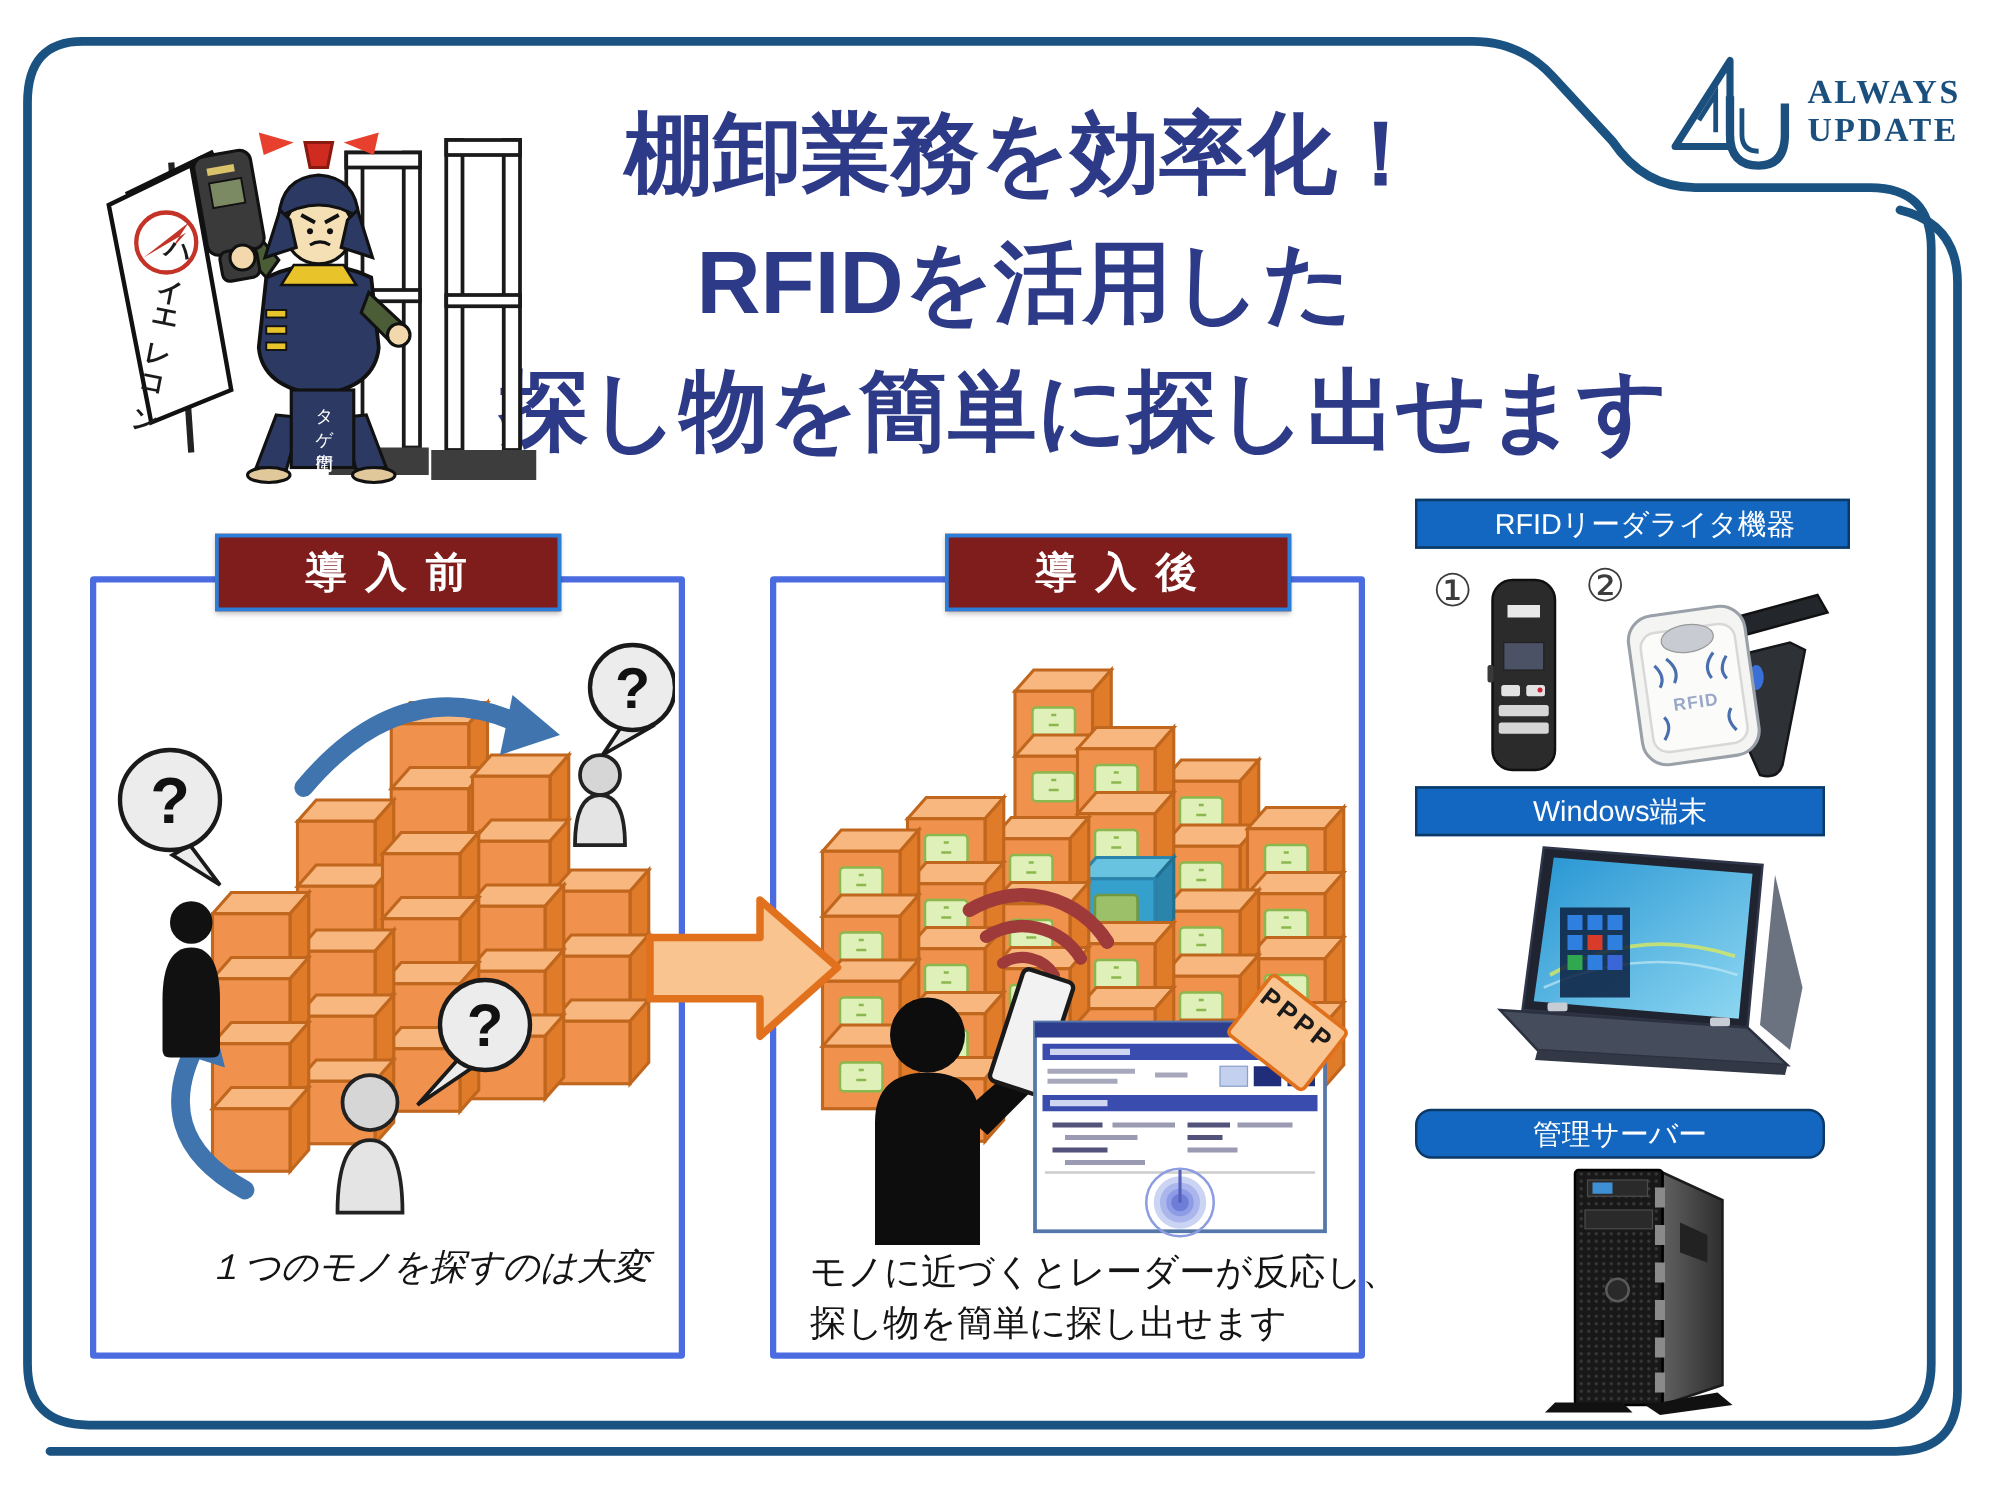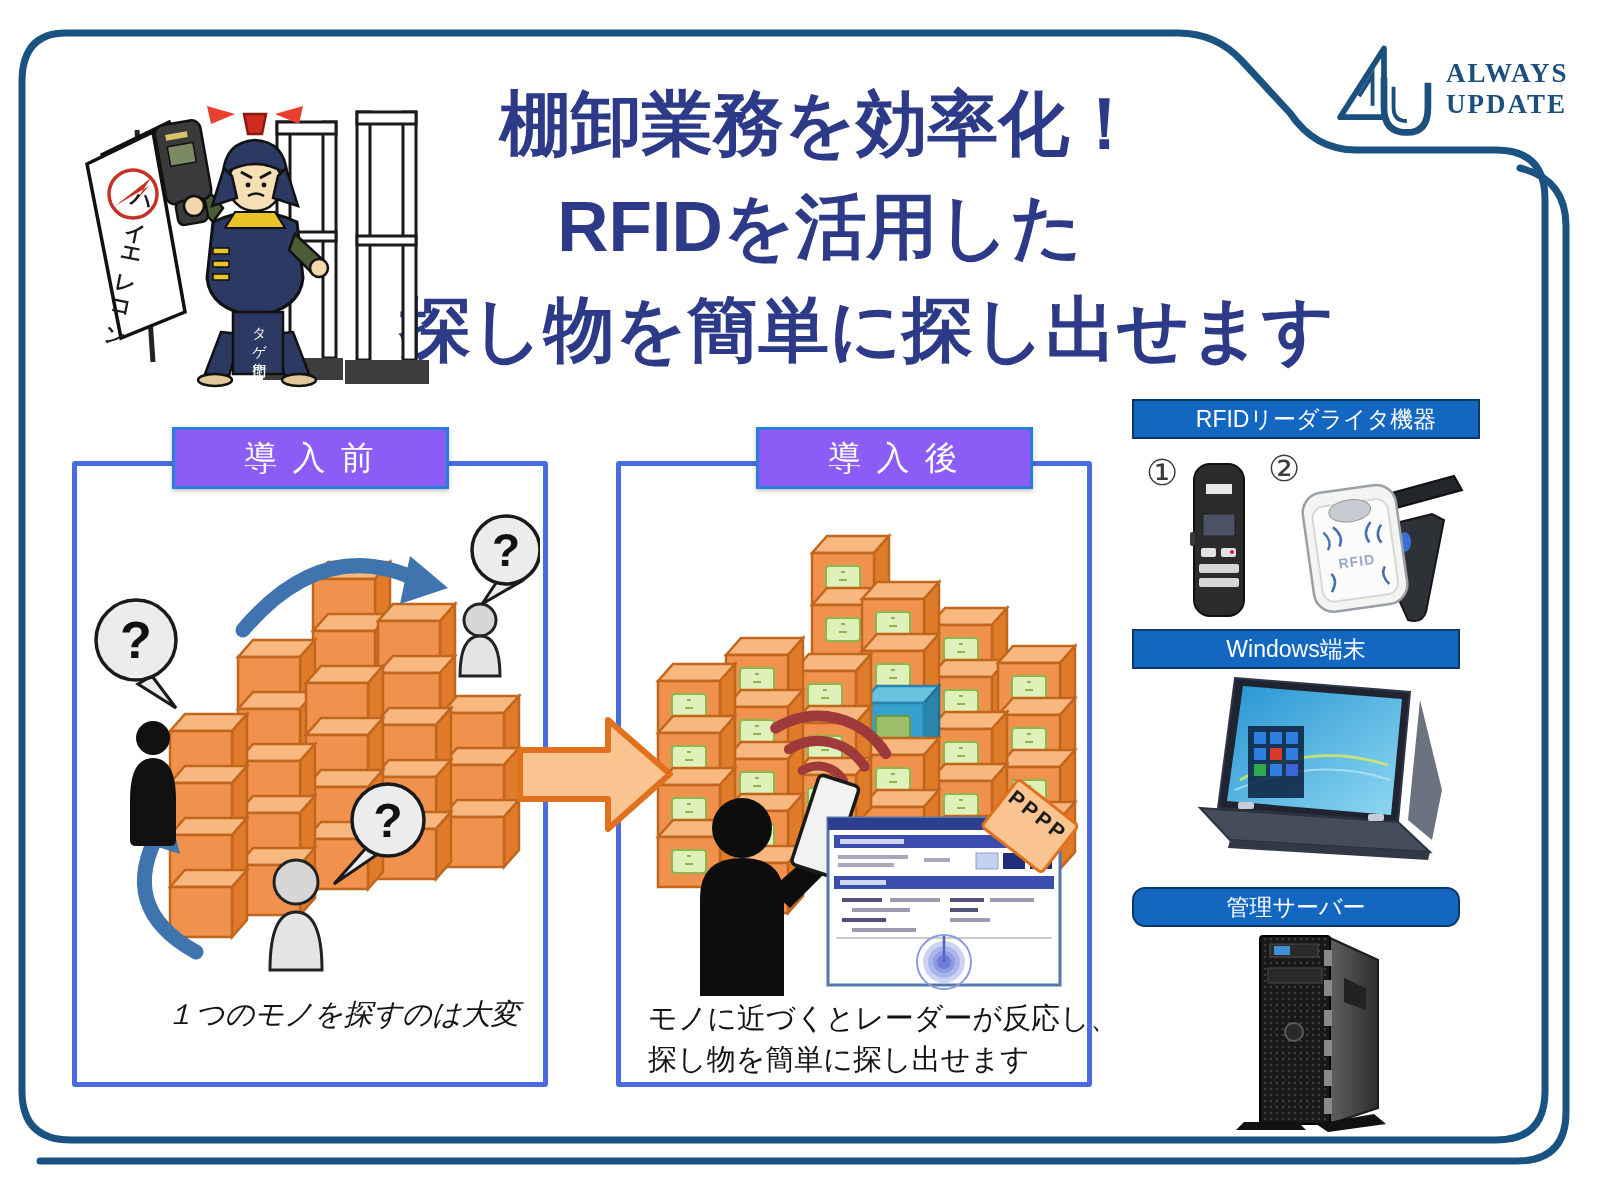--- a/index.html
+++ b/index.html
@@ -17,22 +17,22 @@
              font-weight:bold;font-size:27px;line-height:31px;letter-spacing:2px;}
 
   
   #title{left:400px;top:72px;width:840px;text-align:center;color:#2d3a87;font-weight:800;}
   #title .t-line{font-size:71px;line-height:103px;white-space:nowrap;}
 
   
   .panel{border:5px solid #4a6ce0;border-radius:3px;background:#fff;}
   #before-panel{left:72px;top:461px;width:466px;height:616px;}
   #after-panel{left:616px;top:461px;width:466px;height:616px;}
-  .panel-header{background:#8b5cf6;border:3px solid #2b7fd8;color:#fff;
-    font-size:33px;font-weight:normal;text-align:center;line-height:56px;
+  .panel-header{background:#7f1d1d;border:3px solid #2b7fd8;color:#fff;
+    font-size:33px;font-weight:bold;text-align:center;line-height:56px;
     letter-spacing:3px;box-shadow:0 2px 4px rgba(0,0,0,.25);}
   #before-header{left:172px;top:427px;width:271px;height:56px;}
   #after-header{left:726px;top:427px;width:271px;height:56px;margin-left:30px;}
 
   .caption{color:#141414;font-size:29px;line-height:41px;font-weight:500;white-space:nowrap;}
   #before-caption{left:104px;top:994px;}
   #before-caption .indent{margin-left:62px;font-style:italic;}
   #after-caption{left:648px;top:998px;}
 
   

